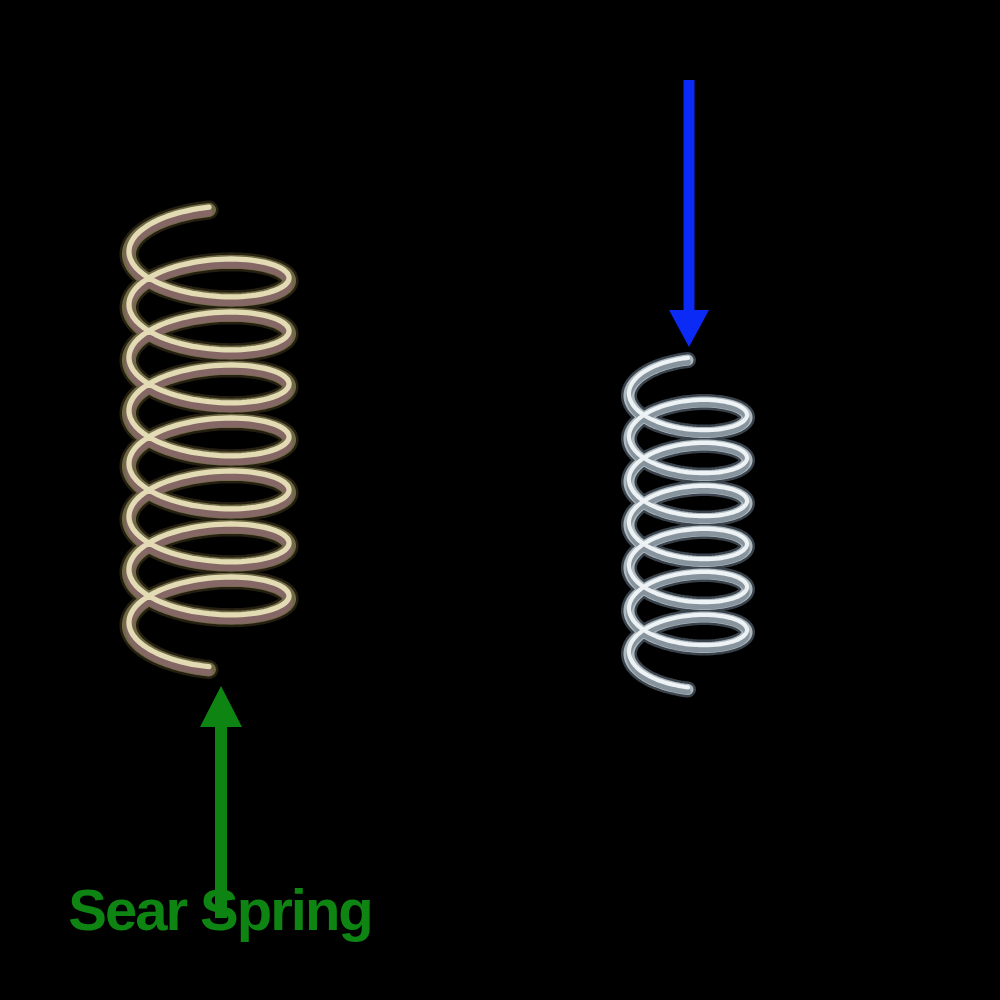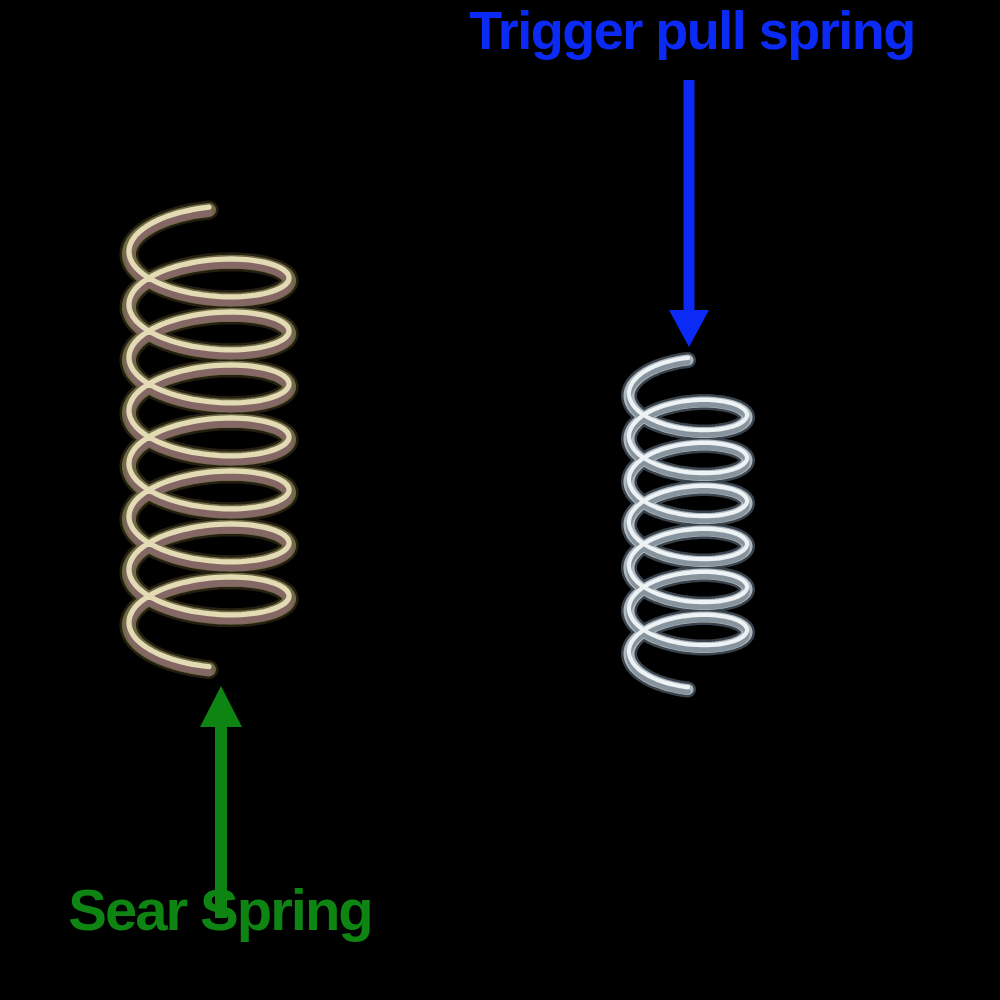--- a/index.html
+++ b/index.html
@@ -18,21 +18,20 @@
   .label.sear{
     top:878px;left:20px;width:400px;text-align:center;
     font-size:58px;letter-spacing:-2px;
   }
 </style>
 </head>
 <body>
 
 <div class="canvas" style="background: rgb(0, 0, 0);">
 
-  <div class="label trigger" style="color: rgb(11, 42, 246);">Trigger pull spring</div>
 
   <svg id="scene" class="scene-svg" width="1000" height="1000" viewBox="0 0 1000 1000">
     <g id="g-sear-spring">
         <path d="M209.0 210.0L203.4 210.7L197.9 211.5L192.4 212.4L186.9 213.6L181.6 214.8L176.5 216.2L171.4 217.8L166.6 219.4L162.0 221.2L157.6 223.1L153.4 225.2L149.5 227.3L146.0 229.6L142.7 231.9L139.7 234.3L137.1 236.8L134.8 239.4L132.9 242.0L131.4 244.7L130.2 247.4L129.4 250.1L129.0 252.9L129.0 255.6L129.4 258.4L130.2 261.1L131.4 263.8L132.9 266.5L134.8 269.1L137.1 271.7L139.7 274.2L142.7 276.6L146.0 278.9L149.5 281.2L153.4 283.3L157.6 285.4L162.0 287.3L166.6 289.1L171.4 290.7L176.5 292.3L181.6 293.7L186.9 294.9L192.4 296.1L197.9 297.0L203.4 297.8L209.0 298.5L214.6 299.0L220.1 299.4L225.6 299.6L231.1 299.7L236.4 299.6L241.5 299.4L246.6 299.0L251.4 298.5L256.0 297.9L260.4 297.1L264.6 296.3L268.5 295.3L272.0 294.2L275.3 293.1L278.3 291.8L280.9 290.5L283.2 289.1L285.1 287.7L286.6 286.2L287.8 284.7L288.6 283.1L289.0 281.5L289.0 280.0L288.6 278.4L287.8 276.8L286.6 275.3L285.1 273.8L283.2 272.4L280.9 271.0L278.3 269.7L275.3 268.4L272.0 267.3L268.5 266.2L264.6 265.2L260.4 264.4L256.0 263.6L251.4 263.0L246.6 262.5L241.5 262.1L236.4 261.9L231.1 261.8L225.6 261.9L220.1 262.1L214.6 262.5L209.0 263.0L203.4 263.7L197.9 264.5L192.4 265.4L186.9 266.6L181.6 267.8L176.5 269.2L171.4 270.8L166.6 272.4L162.0 274.2L157.6 276.1L153.4 278.2L149.5 280.3L146.0 282.6L142.7 284.9L139.7 287.3L137.1 289.8L134.8 292.4L132.9 295.0L131.4 297.7L130.2 300.4L129.4 303.1L129.0 305.9L129.0 308.6L129.4 311.4L130.2 314.1L131.4 316.8L132.9 319.5L134.8 322.1L137.1 324.7L139.7 327.2L142.7 329.6L146.0 331.9L149.5 334.2L153.4 336.3L157.6 338.4L162.0 340.3L166.6 342.1L171.4 343.7L176.5 345.3L181.6 346.7L186.9 347.9L192.4 349.1L197.9 350.0L203.4 350.8L209.0 351.5L214.6 352.0L220.1 352.4L225.6 352.6L231.1 352.7L236.4 352.6L241.5 352.4L246.6 352.0L251.4 351.5L256.0 350.9L260.4 350.1L264.6 349.3L268.5 348.3L272.0 347.2L275.3 346.1L278.3 344.8L280.9 343.5L283.2 342.1L285.1 340.7L286.6 339.2L287.8 337.7L288.6 336.1L289.0 334.5L289.0 333.0L288.6 331.4L287.8 329.8L286.6 328.3L285.1 326.8L283.2 325.4L280.9 324.0L278.3 322.7L275.3 321.4L272.0 320.3L268.5 319.2L264.6 318.2L260.4 317.4L256.0 316.6L251.4 316.0L246.6 315.5L241.5 315.1L236.4 314.9L231.1 314.8L225.6 314.9L220.1 315.1L214.6 315.5L209.0 316.0L203.4 316.7L197.9 317.5L192.4 318.4L186.9 319.6L181.6 320.8L176.5 322.2L171.4 323.8L166.6 325.4L162.0 327.2L157.6 329.1L153.4 331.2L149.5 333.3L146.0 335.6L142.7 337.9L139.7 340.3L137.1 342.8L134.8 345.4L132.9 348.0L131.4 350.7L130.2 353.4L129.4 356.1L129.0 358.9L129.0 361.6L129.4 364.4L130.2 367.1L131.4 369.8L132.9 372.5L134.8 375.1L137.1 377.7L139.7 380.2L142.7 382.6L146.0 384.9L149.5 387.2L153.4 389.3L157.6 391.4L162.0 393.3L166.6 395.1L171.4 396.7L176.5 398.3L181.6 399.7L186.9 400.9L192.4 402.1L197.9 403.0L203.4 403.8L209.0 404.5L214.6 405.0L220.1 405.4L225.6 405.6L231.1 405.7L236.4 405.6L241.5 405.4L246.6 405.0L251.4 404.5L256.0 403.9L260.4 403.1L264.6 402.3L268.5 401.3L272.0 400.2L275.3 399.1L278.3 397.8L280.9 396.5L283.2 395.1L285.1 393.7L286.6 392.2L287.8 390.7L288.6 389.1L289.0 387.5L289.0 386.0L288.6 384.4L287.8 382.8L286.6 381.3L285.1 379.8L283.2 378.4L280.9 377.0L278.3 375.7L275.3 374.4L272.0 373.3L268.5 372.2L264.6 371.2L260.4 370.4L256.0 369.6L251.4 369.0L246.6 368.5L241.5 368.1L236.4 367.9L231.1 367.8L225.6 367.9L220.1 368.1L214.6 368.5L209.0 369.0L203.4 369.7L197.9 370.5L192.4 371.4L186.9 372.6L181.6 373.8L176.5 375.2L171.4 376.8L166.6 378.4L162.0 380.2L157.6 382.1L153.4 384.2L149.5 386.3L146.0 388.6L142.7 390.9L139.7 393.3L137.1 395.8L134.8 398.4L132.9 401.0L131.4 403.7L130.2 406.4L129.4 409.1L129.0 411.9L129.0 414.6L129.4 417.4L130.2 420.1L131.4 422.8L132.9 425.5L134.8 428.1L137.1 430.7L139.7 433.2L142.7 435.6L146.0 437.9L149.5 440.2L153.4 442.3L157.6 444.4L162.0 446.3L166.6 448.1L171.4 449.7L176.5 451.3L181.6 452.7L186.9 453.9L192.4 455.1L197.9 456.0L203.4 456.8L209.0 457.5L214.6 458.0L220.1 458.4L225.6 458.6L231.1 458.7L236.4 458.6L241.5 458.4L246.6 458.0L251.4 457.5L256.0 456.9L260.4 456.1L264.6 455.3L268.5 454.3L272.0 453.2L275.3 452.1L278.3 450.8L280.9 449.5L283.2 448.1L285.1 446.7L286.6 445.2L287.8 443.7L288.6 442.1L289.0 440.5L289.0 439.0L288.6 437.4L287.8 435.8L286.6 434.3L285.1 432.8L283.2 431.4L280.9 430.0L278.3 428.7L275.3 427.4L272.0 426.3L268.5 425.2L264.6 424.2L260.4 423.4L256.0 422.6L251.4 422.0L246.6 421.5L241.5 421.1L236.4 420.9L231.1 420.8L225.6 420.9L220.1 421.1L214.6 421.5L209.0 422.0L203.4 422.7L197.9 423.5L192.4 424.4L186.9 425.6L181.6 426.8L176.5 428.2L171.4 429.8L166.6 431.4L162.0 433.2L157.6 435.1L153.4 437.2L149.5 439.3L146.0 441.6L142.7 443.9L139.7 446.3L137.1 448.8L134.8 451.4L132.9 454.0L131.4 456.7L130.2 459.4L129.4 462.1L129.0 464.9L129.0 467.6L129.4 470.4L130.2 473.1L131.4 475.8L132.9 478.5L134.8 481.1L137.1 483.7L139.7 486.2L142.7 488.6L146.0 490.9L149.5 493.2L153.4 495.3L157.6 497.4L162.0 499.3L166.6 501.1L171.4 502.7L176.5 504.3L181.6 505.7L186.9 506.9L192.4 508.1L197.9 509.0L203.4 509.8L209.0 510.5L214.6 511.0L220.1 511.4L225.6 511.6L231.1 511.7L236.4 511.6L241.5 511.4L246.6 511.0L251.4 510.5L256.0 509.9L260.4 509.1L264.6 508.3L268.5 507.3L272.0 506.2L275.3 505.1L278.3 503.8L280.9 502.5L283.2 501.1L285.1 499.7L286.6 498.2L287.8 496.7L288.6 495.1L289.0 493.5L289.0 492.0L288.6 490.4L287.8 488.8L286.6 487.3L285.1 485.8L283.2 484.4L280.9 483.0L278.3 481.7L275.3 480.4L272.0 479.3L268.5 478.2L264.6 477.2L260.4 476.4L256.0 475.6L251.4 475.0L246.6 474.5L241.5 474.1L236.4 473.9L231.1 473.8L225.6 473.9L220.1 474.1L214.6 474.5L209.0 475.0L203.4 475.7L197.9 476.5L192.4 477.4L186.9 478.6L181.6 479.8L176.5 481.2L171.4 482.8L166.6 484.4L162.0 486.2L157.6 488.1L153.4 490.2L149.5 492.3L146.0 494.6L142.7 496.9L139.7 499.3L137.1 501.8L134.8 504.4L132.9 507.0L131.4 509.7L130.2 512.4L129.4 515.1L129.0 517.9L129.0 520.6L129.4 523.4L130.2 526.1L131.4 528.8L132.9 531.5L134.8 534.1L137.1 536.7L139.7 539.2L142.7 541.6L146.0 543.9L149.5 546.2L153.4 548.3L157.6 550.4L162.0 552.3L166.6 554.1L171.4 555.7L176.5 557.3L181.6 558.7L186.9 559.9L192.4 561.1L197.9 562.0L203.4 562.8L209.0 563.5L214.6 564.0L220.1 564.4L225.6 564.6L231.1 564.7L236.4 564.6L241.5 564.4L246.6 564.0L251.4 563.5L256.0 562.9L260.4 562.1L264.6 561.3L268.5 560.3L272.0 559.2L275.3 558.1L278.3 556.8L280.9 555.5L283.2 554.1L285.1 552.7L286.6 551.2L287.8 549.7L288.6 548.1L289.0 546.5L289.0 545.0L288.6 543.4L287.8 541.8L286.6 540.3L285.1 538.8L283.2 537.4L280.9 536.0L278.3 534.7L275.3 533.4L272.0 532.3L268.5 531.2L264.6 530.2L260.4 529.4L256.0 528.6L251.4 528.0L246.6 527.5L241.5 527.1L236.4 526.9L231.1 526.8L225.6 526.9L220.1 527.1L214.6 527.5L209.0 528.0L203.4 528.7L197.9 529.5L192.4 530.4L186.9 531.6L181.6 532.8L176.5 534.2L171.4 535.8L166.6 537.4L162.0 539.2L157.6 541.1L153.4 543.2L149.5 545.3L146.0 547.6L142.7 549.9L139.7 552.3L137.1 554.8L134.8 557.4L132.9 560.0L131.4 562.7L130.2 565.4L129.4 568.1L129.0 570.9L129.0 573.6L129.4 576.4L130.2 579.1L131.4 581.8L132.9 584.5L134.8 587.1L137.1 589.7L139.7 592.2L142.7 594.6L146.0 596.9L149.5 599.2L153.4 601.3L157.6 603.4L162.0 605.3L166.6 607.1L171.4 608.7L176.5 610.3L181.6 611.7L186.9 612.9L192.4 614.1L197.9 615.0L203.4 615.8L209.0 616.5L214.6 617.0L220.1 617.4L225.6 617.6L231.1 617.7L236.4 617.6L241.5 617.4L246.6 617.0L251.4 616.5L256.0 615.9L260.4 615.1L264.6 614.3L268.5 613.3L272.0 612.2L275.3 611.1L278.3 609.8L280.9 608.5L283.2 607.1L285.1 605.7L286.6 604.2L287.8 602.7L288.6 601.1L289.0 599.5L289.0 598.0L288.6 596.4L287.8 594.8L286.6 593.3L285.1 591.8L283.2 590.4L280.9 589.0L278.3 587.7L275.3 586.4L272.0 585.3L268.5 584.2L264.6 583.2L260.4 582.4L256.0 581.6L251.4 581.0L246.6 580.5L241.5 580.1L236.4 579.9L231.1 579.8L225.6 579.9L220.1 580.1L214.6 580.5L209.0 581.0L203.4 581.7L197.9 582.5L192.4 583.4L186.9 584.6L181.6 585.8L176.5 587.2L171.4 588.8L166.6 590.4L162.0 592.2L157.6 594.1L153.4 596.2L149.5 598.3L146.0 600.6L142.7 602.9L139.7 605.3L137.1 607.8L134.8 610.4L132.9 613.0L131.4 615.7L130.2 618.4L129.4 621.1L129.0 623.9L129.0 626.6L129.4 629.4L130.2 632.1L131.4 634.8L132.9 637.5L134.8 640.1L137.1 642.7L139.7 645.2L142.7 647.6L146.0 649.9L149.5 652.2L153.4 654.3L157.6 656.4L162.0 658.3L166.6 660.1L171.4 661.7L176.5 663.3L181.6 664.7L186.9 665.9L192.4 667.1L197.9 668.0L203.4 668.8L209.0 669.5" fill="none" stroke="#241f10" stroke-width="19.0" stroke-opacity="1" stroke-linecap="round" stroke-linejoin="round"></path>
         <path d="M209.0 210.0L203.4 210.7L197.9 211.5L192.4 212.4L186.9 213.6L181.6 214.8L176.5 216.2L171.4 217.8L166.6 219.4L162.0 221.2L157.6 223.1L153.4 225.2L149.5 227.3L146.0 229.6L142.7 231.9L139.7 234.3L137.1 236.8L134.8 239.4L132.9 242.0L131.4 244.7L130.2 247.4L129.4 250.1L129.0 252.9L129.0 255.6L129.4 258.4L130.2 261.1L131.4 263.8L132.9 266.5L134.8 269.1L137.1 271.7L139.7 274.2L142.7 276.6L146.0 278.9L149.5 281.2L153.4 283.3L157.6 285.4L162.0 287.3L166.6 289.1L171.4 290.7L176.5 292.3L181.6 293.7L186.9 294.9L192.4 296.1L197.9 297.0L203.4 297.8L209.0 298.5L214.6 299.0L220.1 299.4L225.6 299.6L231.1 299.7L236.4 299.6L241.5 299.4L246.6 299.0L251.4 298.5L256.0 297.9L260.4 297.1L264.6 296.3L268.5 295.3L272.0 294.2L275.3 293.1L278.3 291.8L280.9 290.5L283.2 289.1L285.1 287.7L286.6 286.2L287.8 284.7L288.6 283.1L289.0 281.5L289.0 280.0L288.6 278.4L287.8 276.8L286.6 275.3L285.1 273.8L283.2 272.4L280.9 271.0L278.3 269.7L275.3 268.4L272.0 267.3L268.5 266.2L264.6 265.2L260.4 264.4L256.0 263.6L251.4 263.0L246.6 262.5L241.5 262.1L236.4 261.9L231.1 261.8L225.6 261.9L220.1 262.1L214.6 262.5L209.0 263.0L203.4 263.7L197.9 264.5L192.4 265.4L186.9 266.6L181.6 267.8L176.5 269.2L171.4 270.8L166.6 272.4L162.0 274.2L157.6 276.1L153.4 278.2L149.5 280.3L146.0 282.6L142.7 284.9L139.7 287.3L137.1 289.8L134.8 292.4L132.9 295.0L131.4 297.7L130.2 300.4L129.4 303.1L129.0 305.9L129.0 308.6L129.4 311.4L130.2 314.1L131.4 316.8L132.9 319.5L134.8 322.1L137.1 324.7L139.7 327.2L142.7 329.6L146.0 331.9L149.5 334.2L153.4 336.3L157.6 338.4L162.0 340.3L166.6 342.1L171.4 343.7L176.5 345.3L181.6 346.7L186.9 347.9L192.4 349.1L197.9 350.0L203.4 350.8L209.0 351.5L214.6 352.0L220.1 352.4L225.6 352.6L231.1 352.7L236.4 352.6L241.5 352.4L246.6 352.0L251.4 351.5L256.0 350.9L260.4 350.1L264.6 349.3L268.5 348.3L272.0 347.2L275.3 346.1L278.3 344.8L280.9 343.5L283.2 342.1L285.1 340.7L286.6 339.2L287.8 337.7L288.6 336.1L289.0 334.5L289.0 333.0L288.6 331.4L287.8 329.8L286.6 328.3L285.1 326.8L283.2 325.4L280.9 324.0L278.3 322.7L275.3 321.4L272.0 320.3L268.5 319.2L264.6 318.2L260.4 317.4L256.0 316.6L251.4 316.0L246.6 315.5L241.5 315.1L236.4 314.9L231.1 314.8L225.6 314.9L220.1 315.1L214.6 315.5L209.0 316.0L203.4 316.7L197.9 317.5L192.4 318.4L186.9 319.6L181.6 320.8L176.5 322.2L171.4 323.8L166.6 325.4L162.0 327.2L157.6 329.1L153.4 331.2L149.5 333.3L146.0 335.6L142.7 337.9L139.7 340.3L137.1 342.8L134.8 345.4L132.9 348.0L131.4 350.7L130.2 353.4L129.4 356.1L129.0 358.9L129.0 361.6L129.4 364.4L130.2 367.1L131.4 369.8L132.9 372.5L134.8 375.1L137.1 377.7L139.7 380.2L142.7 382.6L146.0 384.9L149.5 387.2L153.4 389.3L157.6 391.4L162.0 393.3L166.6 395.1L171.4 396.7L176.5 398.3L181.6 399.7L186.9 400.9L192.4 402.1L197.9 403.0L203.4 403.8L209.0 404.5L214.6 405.0L220.1 405.4L225.6 405.6L231.1 405.7L236.4 405.6L241.5 405.4L246.6 405.0L251.4 404.5L256.0 403.9L260.4 403.1L264.6 402.3L268.5 401.3L272.0 400.2L275.3 399.1L278.3 397.8L280.9 396.5L283.2 395.1L285.1 393.7L286.6 392.2L287.8 390.7L288.6 389.1L289.0 387.5L289.0 386.0L288.6 384.4L287.8 382.8L286.6 381.3L285.1 379.8L283.2 378.4L280.9 377.0L278.3 375.7L275.3 374.4L272.0 373.3L268.5 372.2L264.6 371.2L260.4 370.4L256.0 369.6L251.4 369.0L246.6 368.5L241.5 368.1L236.4 367.9L231.1 367.8L225.6 367.9L220.1 368.1L214.6 368.5L209.0 369.0L203.4 369.7L197.9 370.5L192.4 371.4L186.9 372.6L181.6 373.8L176.5 375.2L171.4 376.8L166.6 378.4L162.0 380.2L157.6 382.1L153.4 384.2L149.5 386.3L146.0 388.6L142.7 390.9L139.7 393.3L137.1 395.8L134.8 398.4L132.9 401.0L131.4 403.7L130.2 406.4L129.4 409.1L129.0 411.9L129.0 414.6L129.4 417.4L130.2 420.1L131.4 422.8L132.9 425.5L134.8 428.1L137.1 430.7L139.7 433.2L142.7 435.6L146.0 437.9L149.5 440.2L153.4 442.3L157.6 444.4L162.0 446.3L166.6 448.1L171.4 449.7L176.5 451.3L181.6 452.7L186.9 453.9L192.4 455.1L197.9 456.0L203.4 456.8L209.0 457.5L214.6 458.0L220.1 458.4L225.6 458.6L231.1 458.7L236.4 458.6L241.5 458.4L246.6 458.0L251.4 457.5L256.0 456.9L260.4 456.1L264.6 455.3L268.5 454.3L272.0 453.2L275.3 452.1L278.3 450.8L280.9 449.5L283.2 448.1L285.1 446.7L286.6 445.2L287.8 443.7L288.6 442.1L289.0 440.5L289.0 439.0L288.6 437.4L287.8 435.8L286.6 434.3L285.1 432.8L283.2 431.4L280.9 430.0L278.3 428.7L275.3 427.4L272.0 426.3L268.5 425.2L264.6 424.2L260.4 423.4L256.0 422.6L251.4 422.0L246.6 421.5L241.5 421.1L236.4 420.9L231.1 420.8L225.6 420.9L220.1 421.1L214.6 421.5L209.0 422.0L203.4 422.7L197.9 423.5L192.4 424.4L186.9 425.6L181.6 426.8L176.5 428.2L171.4 429.8L166.6 431.4L162.0 433.2L157.6 435.1L153.4 437.2L149.5 439.3L146.0 441.6L142.7 443.9L139.7 446.3L137.1 448.8L134.8 451.4L132.9 454.0L131.4 456.7L130.2 459.4L129.4 462.1L129.0 464.9L129.0 467.6L129.4 470.4L130.2 473.1L131.4 475.8L132.9 478.5L134.8 481.1L137.1 483.7L139.7 486.2L142.7 488.6L146.0 490.9L149.5 493.2L153.4 495.3L157.6 497.4L162.0 499.3L166.6 501.1L171.4 502.7L176.5 504.3L181.6 505.7L186.9 506.9L192.4 508.1L197.9 509.0L203.4 509.8L209.0 510.5L214.6 511.0L220.1 511.4L225.6 511.6L231.1 511.7L236.4 511.6L241.5 511.4L246.6 511.0L251.4 510.5L256.0 509.9L260.4 509.1L264.6 508.3L268.5 507.3L272.0 506.2L275.3 505.1L278.3 503.8L280.9 502.5L283.2 501.1L285.1 499.7L286.6 498.2L287.8 496.7L288.6 495.1L289.0 493.5L289.0 492.0L288.6 490.4L287.8 488.8L286.6 487.3L285.1 485.8L283.2 484.4L280.9 483.0L278.3 481.7L275.3 480.4L272.0 479.3L268.5 478.2L264.6 477.2L260.4 476.4L256.0 475.6L251.4 475.0L246.6 474.5L241.5 474.1L236.4 473.9L231.1 473.8L225.6 473.9L220.1 474.1L214.6 474.5L209.0 475.0L203.4 475.7L197.9 476.5L192.4 477.4L186.9 478.6L181.6 479.8L176.5 481.2L171.4 482.8L166.6 484.4L162.0 486.2L157.6 488.1L153.4 490.2L149.5 492.3L146.0 494.6L142.7 496.9L139.7 499.3L137.1 501.8L134.8 504.4L132.9 507.0L131.4 509.7L130.2 512.4L129.4 515.1L129.0 517.9L129.0 520.6L129.4 523.4L130.2 526.1L131.4 528.8L132.9 531.5L134.8 534.1L137.1 536.7L139.7 539.2L142.7 541.6L146.0 543.9L149.5 546.2L153.4 548.3L157.6 550.4L162.0 552.3L166.6 554.1L171.4 555.7L176.5 557.3L181.6 558.7L186.9 559.9L192.4 561.1L197.9 562.0L203.4 562.8L209.0 563.5L214.6 564.0L220.1 564.4L225.6 564.6L231.1 564.7L236.4 564.6L241.5 564.4L246.6 564.0L251.4 563.5L256.0 562.9L260.4 562.1L264.6 561.3L268.5 560.3L272.0 559.2L275.3 558.1L278.3 556.8L280.9 555.5L283.2 554.1L285.1 552.7L286.6 551.2L287.8 549.7L288.6 548.1L289.0 546.5L289.0 545.0L288.6 543.4L287.8 541.8L286.6 540.3L285.1 538.8L283.2 537.4L280.9 536.0L278.3 534.7L275.3 533.4L272.0 532.3L268.5 531.2L264.6 530.2L260.4 529.4L256.0 528.6L251.4 528.0L246.6 527.5L241.5 527.1L236.4 526.9L231.1 526.8L225.6 526.9L220.1 527.1L214.6 527.5L209.0 528.0L203.4 528.7L197.9 529.5L192.4 530.4L186.9 531.6L181.6 532.8L176.5 534.2L171.4 535.8L166.6 537.4L162.0 539.2L157.6 541.1L153.4 543.2L149.5 545.3L146.0 547.6L142.7 549.9L139.7 552.3L137.1 554.8L134.8 557.4L132.9 560.0L131.4 562.7L130.2 565.4L129.4 568.1L129.0 570.9L129.0 573.6L129.4 576.4L130.2 579.1L131.4 581.8L132.9 584.5L134.8 587.1L137.1 589.7L139.7 592.2L142.7 594.6L146.0 596.9L149.5 599.2L153.4 601.3L157.6 603.4L162.0 605.3L166.6 607.1L171.4 608.7L176.5 610.3L181.6 611.7L186.9 612.9L192.4 614.1L197.9 615.0L203.4 615.8L209.0 616.5L214.6 617.0L220.1 617.4L225.6 617.6L231.1 617.7L236.4 617.6L241.5 617.4L246.6 617.0L251.4 616.5L256.0 615.9L260.4 615.1L264.6 614.3L268.5 613.3L272.0 612.2L275.3 611.1L278.3 609.8L280.9 608.5L283.2 607.1L285.1 605.7L286.6 604.2L287.8 602.7L288.6 601.1L289.0 599.5L289.0 598.0L288.6 596.4L287.8 594.8L286.6 593.3L285.1 591.8L283.2 590.4L280.9 589.0L278.3 587.7L275.3 586.4L272.0 585.3L268.5 584.2L264.6 583.2L260.4 582.4L256.0 581.6L251.4 581.0L246.6 580.5L241.5 580.1L236.4 579.9L231.1 579.8L225.6 579.9L220.1 580.1L214.6 580.5L209.0 581.0L203.4 581.7L197.9 582.5L192.4 583.4L186.9 584.6L181.6 585.8L176.5 587.2L171.4 588.8L166.6 590.4L162.0 592.2L157.6 594.1L153.4 596.2L149.5 598.3L146.0 600.6L142.7 602.9L139.7 605.3L137.1 607.8L134.8 610.4L132.9 613.0L131.4 615.7L130.2 618.4L129.4 621.1L129.0 623.9L129.0 626.6L129.4 629.4L130.2 632.1L131.4 634.8L132.9 637.5L134.8 640.1L137.1 642.7L139.7 645.2L142.7 647.6L146.0 649.9L149.5 652.2L153.4 654.3L157.6 656.4L162.0 658.3L166.6 660.1L171.4 661.7L176.5 663.3L181.6 664.7L186.9 665.9L192.4 667.1L197.9 668.0L203.4 668.8L209.0 669.5" fill="none" stroke="#6f6a45" stroke-width="14.0" stroke-opacity="1" stroke-linecap="round" stroke-linejoin="round"></path>
         <path d="M209.0 210.0L203.4 210.7L197.9 211.5L192.4 212.4L186.9 213.6L181.6 214.8L176.5 216.2L171.4 217.8L166.6 219.4L162.0 221.2L157.6 223.1L153.4 225.2L149.5 227.3L146.0 229.6L142.7 231.9L139.7 234.3L137.1 236.8L134.8 239.4L132.9 242.0L131.4 244.7L130.2 247.4L129.4 250.1L129.0 252.9L129.0 255.6L129.4 258.4L130.2 261.1L131.4 263.8L132.9 266.5L134.8 269.1L137.1 271.7L139.7 274.2L142.7 276.6L146.0 278.9L149.5 281.2L153.4 283.3L157.6 285.4L162.0 287.3L166.6 289.1L171.4 290.7L176.5 292.3L181.6 293.7L186.9 294.9L192.4 296.1L197.9 297.0L203.4 297.8L209.0 298.5L214.6 299.0L220.1 299.4L225.6 299.6L231.1 299.7L236.4 299.6L241.5 299.4L246.6 299.0L251.4 298.5L256.0 297.9L260.4 297.1L264.6 296.3L268.5 295.3L272.0 294.2L275.3 293.1L278.3 291.8L280.9 290.5L283.2 289.1L285.1 287.7L286.6 286.2L287.8 284.7L288.6 283.1L289.0 281.5L289.0 280.0L288.6 278.4L287.8 276.8L286.6 275.3L285.1 273.8L283.2 272.4L280.9 271.0L278.3 269.7L275.3 268.4L272.0 267.3L268.5 266.2L264.6 265.2L260.4 264.4L256.0 263.6L251.4 263.0L246.6 262.5L241.5 262.1L236.4 261.9L231.1 261.8L225.6 261.9L220.1 262.1L214.6 262.5L209.0 263.0L203.4 263.7L197.9 264.5L192.4 265.4L186.9 266.6L181.6 267.8L176.5 269.2L171.4 270.8L166.6 272.4L162.0 274.2L157.6 276.1L153.4 278.2L149.5 280.3L146.0 282.6L142.7 284.9L139.7 287.3L137.1 289.8L134.8 292.4L132.9 295.0L131.4 297.7L130.2 300.4L129.4 303.1L129.0 305.9L129.0 308.6L129.4 311.4L130.2 314.1L131.4 316.8L132.9 319.5L134.8 322.1L137.1 324.7L139.7 327.2L142.7 329.6L146.0 331.9L149.5 334.2L153.4 336.3L157.6 338.4L162.0 340.3L166.6 342.1L171.4 343.7L176.5 345.3L181.6 346.7L186.9 347.9L192.4 349.1L197.9 350.0L203.4 350.8L209.0 351.5L214.6 352.0L220.1 352.4L225.6 352.6L231.1 352.7L236.4 352.6L241.5 352.4L246.6 352.0L251.4 351.5L256.0 350.9L260.4 350.1L264.6 349.3L268.5 348.3L272.0 347.2L275.3 346.1L278.3 344.8L280.9 343.5L283.2 342.1L285.1 340.7L286.6 339.2L287.8 337.7L288.6 336.1L289.0 334.5L289.0 333.0L288.6 331.4L287.8 329.8L286.6 328.3L285.1 326.8L283.2 325.4L280.9 324.0L278.3 322.7L275.3 321.4L272.0 320.3L268.5 319.2L264.6 318.2L260.4 317.4L256.0 316.6L251.4 316.0L246.6 315.5L241.5 315.1L236.4 314.9L231.1 314.8L225.6 314.9L220.1 315.1L214.6 315.5L209.0 316.0L203.4 316.7L197.9 317.5L192.4 318.4L186.9 319.6L181.6 320.8L176.5 322.2L171.4 323.8L166.6 325.4L162.0 327.2L157.6 329.1L153.4 331.2L149.5 333.3L146.0 335.6L142.7 337.9L139.7 340.3L137.1 342.8L134.8 345.4L132.9 348.0L131.4 350.7L130.2 353.4L129.4 356.1L129.0 358.9L129.0 361.6L129.4 364.4L130.2 367.1L131.4 369.8L132.9 372.5L134.8 375.1L137.1 377.7L139.7 380.2L142.7 382.6L146.0 384.9L149.5 387.2L153.4 389.3L157.6 391.4L162.0 393.3L166.6 395.1L171.4 396.7L176.5 398.3L181.6 399.7L186.9 400.9L192.4 402.1L197.9 403.0L203.4 403.8L209.0 404.5L214.6 405.0L220.1 405.4L225.6 405.6L231.1 405.7L236.4 405.6L241.5 405.4L246.6 405.0L251.4 404.5L256.0 403.9L260.4 403.1L264.6 402.3L268.5 401.3L272.0 400.2L275.3 399.1L278.3 397.8L280.9 396.5L283.2 395.1L285.1 393.7L286.6 392.2L287.8 390.7L288.6 389.1L289.0 387.5L289.0 386.0L288.6 384.4L287.8 382.8L286.6 381.3L285.1 379.8L283.2 378.4L280.9 377.0L278.3 375.7L275.3 374.4L272.0 373.3L268.5 372.2L264.6 371.2L260.4 370.4L256.0 369.6L251.4 369.0L246.6 368.5L241.5 368.1L236.4 367.9L231.1 367.8L225.6 367.9L220.1 368.1L214.6 368.5L209.0 369.0L203.4 369.7L197.9 370.5L192.4 371.4L186.9 372.6L181.6 373.8L176.5 375.2L171.4 376.8L166.6 378.4L162.0 380.2L157.6 382.1L153.4 384.2L149.5 386.3L146.0 388.6L142.7 390.9L139.7 393.3L137.1 395.8L134.8 398.4L132.9 401.0L131.4 403.7L130.2 406.4L129.4 409.1L129.0 411.9L129.0 414.6L129.4 417.4L130.2 420.1L131.4 422.8L132.9 425.5L134.8 428.1L137.1 430.7L139.7 433.2L142.7 435.6L146.0 437.9L149.5 440.2L153.4 442.3L157.6 444.4L162.0 446.3L166.6 448.1L171.4 449.7L176.5 451.3L181.6 452.7L186.9 453.9L192.4 455.1L197.9 456.0L203.4 456.8L209.0 457.5L214.6 458.0L220.1 458.4L225.6 458.6L231.1 458.7L236.4 458.6L241.5 458.4L246.6 458.0L251.4 457.5L256.0 456.9L260.4 456.1L264.6 455.3L268.5 454.3L272.0 453.2L275.3 452.1L278.3 450.8L280.9 449.5L283.2 448.1L285.1 446.7L286.6 445.2L287.8 443.7L288.6 442.1L289.0 440.5L289.0 439.0L288.6 437.4L287.8 435.8L286.6 434.3L285.1 432.8L283.2 431.4L280.9 430.0L278.3 428.7L275.3 427.4L272.0 426.3L268.5 425.2L264.6 424.2L260.4 423.4L256.0 422.6L251.4 422.0L246.6 421.5L241.5 421.1L236.4 420.9L231.1 420.8L225.6 420.9L220.1 421.1L214.6 421.5L209.0 422.0L203.4 422.7L197.9 423.5L192.4 424.4L186.9 425.6L181.6 426.8L176.5 428.2L171.4 429.8L166.6 431.4L162.0 433.2L157.6 435.1L153.4 437.2L149.5 439.3L146.0 441.6L142.7 443.9L139.7 446.3L137.1 448.8L134.8 451.4L132.9 454.0L131.4 456.7L130.2 459.4L129.4 462.1L129.0 464.9L129.0 467.6L129.4 470.4L130.2 473.1L131.4 475.8L132.9 478.5L134.8 481.1L137.1 483.7L139.7 486.2L142.7 488.6L146.0 490.9L149.5 493.2L153.4 495.3L157.6 497.4L162.0 499.3L166.6 501.1L171.4 502.7L176.5 504.3L181.6 505.7L186.9 506.9L192.4 508.1L197.9 509.0L203.4 509.8L209.0 510.5L214.6 511.0L220.1 511.4L225.6 511.6L231.1 511.7L236.4 511.6L241.5 511.4L246.6 511.0L251.4 510.5L256.0 509.9L260.4 509.1L264.6 508.3L268.5 507.3L272.0 506.2L275.3 505.1L278.3 503.8L280.9 502.5L283.2 501.1L285.1 499.7L286.6 498.2L287.8 496.7L288.6 495.1L289.0 493.5L289.0 492.0L288.6 490.4L287.8 488.8L286.6 487.3L285.1 485.8L283.2 484.4L280.9 483.0L278.3 481.7L275.3 480.4L272.0 479.3L268.5 478.2L264.6 477.2L260.4 476.4L256.0 475.6L251.4 475.0L246.6 474.5L241.5 474.1L236.4 473.9L231.1 473.8L225.6 473.9L220.1 474.1L214.6 474.5L209.0 475.0L203.4 475.7L197.9 476.5L192.4 477.4L186.9 478.6L181.6 479.8L176.5 481.2L171.4 482.8L166.6 484.4L162.0 486.2L157.6 488.1L153.4 490.2L149.5 492.3L146.0 494.6L142.7 496.9L139.7 499.3L137.1 501.8L134.8 504.4L132.9 507.0L131.4 509.7L130.2 512.4L129.4 515.1L129.0 517.9L129.0 520.6L129.4 523.4L130.2 526.1L131.4 528.8L132.9 531.5L134.8 534.1L137.1 536.7L139.7 539.2L142.7 541.6L146.0 543.9L149.5 546.2L153.4 548.3L157.6 550.4L162.0 552.3L166.6 554.1L171.4 555.7L176.5 557.3L181.6 558.7L186.9 559.9L192.4 561.1L197.9 562.0L203.4 562.8L209.0 563.5L214.6 564.0L220.1 564.4L225.6 564.6L231.1 564.7L236.4 564.6L241.5 564.4L246.6 564.0L251.4 563.5L256.0 562.9L260.4 562.1L264.6 561.3L268.5 560.3L272.0 559.2L275.3 558.1L278.3 556.8L280.9 555.5L283.2 554.1L285.1 552.7L286.6 551.2L287.8 549.7L288.6 548.1L289.0 546.5L289.0 545.0L288.6 543.4L287.8 541.8L286.6 540.3L285.1 538.8L283.2 537.4L280.9 536.0L278.3 534.7L275.3 533.4L272.0 532.3L268.5 531.2L264.6 530.2L260.4 529.4L256.0 528.6L251.4 528.0L246.6 527.5L241.5 527.1L236.4 526.9L231.1 526.8L225.6 526.9L220.1 527.1L214.6 527.5L209.0 528.0L203.4 528.7L197.9 529.5L192.4 530.4L186.9 531.6L181.6 532.8L176.5 534.2L171.4 535.8L166.6 537.4L162.0 539.2L157.6 541.1L153.4 543.2L149.5 545.3L146.0 547.6L142.7 549.9L139.7 552.3L137.1 554.8L134.8 557.4L132.9 560.0L131.4 562.7L130.2 565.4L129.4 568.1L129.0 570.9L129.0 573.6L129.4 576.4L130.2 579.1L131.4 581.8L132.9 584.5L134.8 587.1L137.1 589.7L139.7 592.2L142.7 594.6L146.0 596.9L149.5 599.2L153.4 601.3L157.6 603.4L162.0 605.3L166.6 607.1L171.4 608.7L176.5 610.3L181.6 611.7L186.9 612.9L192.4 614.1L197.9 615.0L203.4 615.8L209.0 616.5L214.6 617.0L220.1 617.4L225.6 617.6L231.1 617.7L236.4 617.6L241.5 617.4L246.6 617.0L251.4 616.5L256.0 615.9L260.4 615.1L264.6 614.3L268.5 613.3L272.0 612.2L275.3 611.1L278.3 609.8L280.9 608.5L283.2 607.1L285.1 605.7L286.6 604.2L287.8 602.7L288.6 601.1L289.0 599.5L289.0 598.0L288.6 596.4L287.8 594.8L286.6 593.3L285.1 591.8L283.2 590.4L280.9 589.0L278.3 587.7L275.3 586.4L272.0 585.3L268.5 584.2L264.6 583.2L260.4 582.4L256.0 581.6L251.4 581.0L246.6 580.5L241.5 580.1L236.4 579.9L231.1 579.8L225.6 579.9L220.1 580.1L214.6 580.5L209.0 581.0L203.4 581.7L197.9 582.5L192.4 583.4L186.9 584.6L181.6 585.8L176.5 587.2L171.4 588.8L166.6 590.4L162.0 592.2L157.6 594.1L153.4 596.2L149.5 598.3L146.0 600.6L142.7 602.9L139.7 605.3L137.1 607.8L134.8 610.4L132.9 613.0L131.4 615.7L130.2 618.4L129.4 621.1L129.0 623.9L129.0 626.6L129.4 629.4L130.2 632.1L131.4 634.8L132.9 637.5L134.8 640.1L137.1 642.7L139.7 645.2L142.7 647.6L146.0 649.9L149.5 652.2L153.4 654.3L157.6 656.4L162.0 658.3L166.6 660.1L171.4 661.7L176.5 663.3L181.6 664.7L186.9 665.9L192.4 667.1L197.9 668.0L203.4 668.8L209.0 669.5" fill="none" stroke="#94677d" stroke-width="7.0" stroke-opacity="0.6" stroke-linecap="round" stroke-linejoin="round" transform="translate(0 2.8)"></path>
         <path d="M209.0 210.0L203.4 210.7L197.9 211.5L192.4 212.4L186.9 213.6L181.6 214.8L176.5 216.2L171.4 217.8L166.6 219.4L162.0 221.2L157.6 223.1L153.4 225.2L149.5 227.3L146.0 229.6L142.7 231.9L139.7 234.3L137.1 236.8L134.8 239.4L132.9 242.0L131.4 244.7L130.2 247.4L129.4 250.1L129.0 252.9L129.0 255.6L129.4 258.4L130.2 261.1L131.4 263.8L132.9 266.5L134.8 269.1L137.1 271.7L139.7 274.2L142.7 276.6L146.0 278.9L149.5 281.2L153.4 283.3L157.6 285.4L162.0 287.3L166.6 289.1L171.4 290.7L176.5 292.3L181.6 293.7L186.9 294.9L192.4 296.1L197.9 297.0L203.4 297.8L209.0 298.5L214.6 299.0L220.1 299.4L225.6 299.6L231.1 299.7L236.4 299.6L241.5 299.4L246.6 299.0L251.4 298.5L256.0 297.9L260.4 297.1L264.6 296.3L268.5 295.3L272.0 294.2L275.3 293.1L278.3 291.8L280.9 290.5L283.2 289.1L285.1 287.7L286.6 286.2L287.8 284.7L288.6 283.1L289.0 281.5L289.0 280.0L288.6 278.4L287.8 276.8L286.6 275.3L285.1 273.8L283.2 272.4L280.9 271.0L278.3 269.7L275.3 268.4L272.0 267.3L268.5 266.2L264.6 265.2L260.4 264.4L256.0 263.6L251.4 263.0L246.6 262.5L241.5 262.1L236.4 261.9L231.1 261.8L225.6 261.9L220.1 262.1L214.6 262.5L209.0 263.0L203.4 263.7L197.9 264.5L192.4 265.4L186.9 266.6L181.6 267.8L176.5 269.2L171.4 270.8L166.6 272.4L162.0 274.2L157.6 276.1L153.4 278.2L149.5 280.3L146.0 282.6L142.7 284.9L139.7 287.3L137.1 289.8L134.8 292.4L132.9 295.0L131.4 297.7L130.2 300.4L129.4 303.1L129.0 305.9L129.0 308.6L129.4 311.4L130.2 314.1L131.4 316.8L132.9 319.5L134.8 322.1L137.1 324.7L139.7 327.2L142.7 329.6L146.0 331.9L149.5 334.2L153.4 336.3L157.6 338.4L162.0 340.3L166.6 342.1L171.4 343.7L176.5 345.3L181.6 346.7L186.9 347.9L192.4 349.1L197.9 350.0L203.4 350.8L209.0 351.5L214.6 352.0L220.1 352.4L225.6 352.6L231.1 352.7L236.4 352.6L241.5 352.4L246.6 352.0L251.4 351.5L256.0 350.9L260.4 350.1L264.6 349.3L268.5 348.3L272.0 347.2L275.3 346.1L278.3 344.8L280.9 343.5L283.2 342.1L285.1 340.7L286.6 339.2L287.8 337.7L288.6 336.1L289.0 334.5L289.0 333.0L288.6 331.4L287.8 329.8L286.6 328.3L285.1 326.8L283.2 325.4L280.9 324.0L278.3 322.7L275.3 321.4L272.0 320.3L268.5 319.2L264.6 318.2L260.4 317.4L256.0 316.6L251.4 316.0L246.6 315.5L241.5 315.1L236.4 314.9L231.1 314.8L225.6 314.9L220.1 315.1L214.6 315.5L209.0 316.0L203.4 316.7L197.9 317.5L192.4 318.4L186.9 319.6L181.6 320.8L176.5 322.2L171.4 323.8L166.6 325.4L162.0 327.2L157.6 329.1L153.4 331.2L149.5 333.3L146.0 335.6L142.7 337.9L139.7 340.3L137.1 342.8L134.8 345.4L132.9 348.0L131.4 350.7L130.2 353.4L129.4 356.1L129.0 358.9L129.0 361.6L129.4 364.4L130.2 367.1L131.4 369.8L132.9 372.5L134.8 375.1L137.1 377.7L139.7 380.2L142.7 382.6L146.0 384.9L149.5 387.2L153.4 389.3L157.6 391.4L162.0 393.3L166.6 395.1L171.4 396.7L176.5 398.3L181.6 399.7L186.9 400.9L192.4 402.1L197.9 403.0L203.4 403.8L209.0 404.5L214.6 405.0L220.1 405.4L225.6 405.6L231.1 405.7L236.4 405.6L241.5 405.4L246.6 405.0L251.4 404.5L256.0 403.9L260.4 403.1L264.6 402.3L268.5 401.3L272.0 400.2L275.3 399.1L278.3 397.8L280.9 396.5L283.2 395.1L285.1 393.7L286.6 392.2L287.8 390.7L288.6 389.1L289.0 387.5L289.0 386.0L288.6 384.4L287.8 382.8L286.6 381.3L285.1 379.8L283.2 378.4L280.9 377.0L278.3 375.7L275.3 374.4L272.0 373.3L268.5 372.2L264.6 371.2L260.4 370.4L256.0 369.6L251.4 369.0L246.6 368.5L241.5 368.1L236.4 367.9L231.1 367.8L225.6 367.9L220.1 368.1L214.6 368.5L209.0 369.0L203.4 369.7L197.9 370.5L192.4 371.4L186.9 372.6L181.6 373.8L176.5 375.2L171.4 376.8L166.6 378.4L162.0 380.2L157.6 382.1L153.4 384.2L149.5 386.3L146.0 388.6L142.7 390.9L139.7 393.3L137.1 395.8L134.8 398.4L132.9 401.0L131.4 403.7L130.2 406.4L129.4 409.1L129.0 411.9L129.0 414.6L129.4 417.4L130.2 420.1L131.4 422.8L132.9 425.5L134.8 428.1L137.1 430.7L139.7 433.2L142.7 435.6L146.0 437.9L149.5 440.2L153.4 442.3L157.6 444.4L162.0 446.3L166.6 448.1L171.4 449.7L176.5 451.3L181.6 452.7L186.9 453.9L192.4 455.1L197.9 456.0L203.4 456.8L209.0 457.5L214.6 458.0L220.1 458.4L225.6 458.6L231.1 458.7L236.4 458.6L241.5 458.4L246.6 458.0L251.4 457.5L256.0 456.9L260.4 456.1L264.6 455.3L268.5 454.3L272.0 453.2L275.3 452.1L278.3 450.8L280.9 449.5L283.2 448.1L285.1 446.7L286.6 445.2L287.8 443.7L288.6 442.1L289.0 440.5L289.0 439.0L288.6 437.4L287.8 435.8L286.6 434.3L285.1 432.8L283.2 431.4L280.9 430.0L278.3 428.7L275.3 427.4L272.0 426.3L268.5 425.2L264.6 424.2L260.4 423.4L256.0 422.6L251.4 422.0L246.6 421.5L241.5 421.1L236.4 420.9L231.1 420.8L225.6 420.9L220.1 421.1L214.6 421.5L209.0 422.0L203.4 422.7L197.9 423.5L192.4 424.4L186.9 425.6L181.6 426.8L176.5 428.2L171.4 429.8L166.6 431.4L162.0 433.2L157.6 435.1L153.4 437.2L149.5 439.3L146.0 441.6L142.7 443.9L139.7 446.3L137.1 448.8L134.8 451.4L132.9 454.0L131.4 456.7L130.2 459.4L129.4 462.1L129.0 464.9L129.0 467.6L129.4 470.4L130.2 473.1L131.4 475.8L132.9 478.5L134.8 481.1L137.1 483.7L139.7 486.2L142.7 488.6L146.0 490.9L149.5 493.2L153.4 495.3L157.6 497.4L162.0 499.3L166.6 501.1L171.4 502.7L176.5 504.3L181.6 505.7L186.9 506.9L192.4 508.1L197.9 509.0L203.4 509.8L209.0 510.5L214.6 511.0L220.1 511.4L225.6 511.6L231.1 511.7L236.4 511.6L241.5 511.4L246.6 511.0L251.4 510.5L256.0 509.9L260.4 509.1L264.6 508.3L268.5 507.3L272.0 506.2L275.3 505.1L278.3 503.8L280.9 502.5L283.2 501.1L285.1 499.7L286.6 498.2L287.8 496.7L288.6 495.1L289.0 493.5L289.0 492.0L288.6 490.4L287.8 488.8L286.6 487.3L285.1 485.8L283.2 484.4L280.9 483.0L278.3 481.7L275.3 480.4L272.0 479.3L268.5 478.2L264.6 477.2L260.4 476.4L256.0 475.6L251.4 475.0L246.6 474.5L241.5 474.1L236.4 473.9L231.1 473.8L225.6 473.9L220.1 474.1L214.6 474.5L209.0 475.0L203.4 475.7L197.9 476.5L192.4 477.4L186.9 478.6L181.6 479.8L176.5 481.2L171.4 482.8L166.6 484.4L162.0 486.2L157.6 488.1L153.4 490.2L149.5 492.3L146.0 494.6L142.7 496.9L139.7 499.3L137.1 501.8L134.8 504.4L132.9 507.0L131.4 509.7L130.2 512.4L129.4 515.1L129.0 517.9L129.0 520.6L129.4 523.4L130.2 526.1L131.4 528.8L132.9 531.5L134.8 534.1L137.1 536.7L139.7 539.2L142.7 541.6L146.0 543.9L149.5 546.2L153.4 548.3L157.6 550.4L162.0 552.3L166.6 554.1L171.4 555.7L176.5 557.3L181.6 558.7L186.9 559.9L192.4 561.1L197.9 562.0L203.4 562.8L209.0 563.5L214.6 564.0L220.1 564.4L225.6 564.6L231.1 564.7L236.4 564.6L241.5 564.4L246.6 564.0L251.4 563.5L256.0 562.9L260.4 562.1L264.6 561.3L268.5 560.3L272.0 559.2L275.3 558.1L278.3 556.8L280.9 555.5L283.2 554.1L285.1 552.7L286.6 551.2L287.8 549.7L288.6 548.1L289.0 546.5L289.0 545.0L288.6 543.4L287.8 541.8L286.6 540.3L285.1 538.8L283.2 537.4L280.9 536.0L278.3 534.7L275.3 533.4L272.0 532.3L268.5 531.2L264.6 530.2L260.4 529.4L256.0 528.6L251.4 528.0L246.6 527.5L241.5 527.1L236.4 526.9L231.1 526.8L225.6 526.9L220.1 527.1L214.6 527.5L209.0 528.0L203.4 528.7L197.9 529.5L192.4 530.4L186.9 531.6L181.6 532.8L176.5 534.2L171.4 535.8L166.6 537.4L162.0 539.2L157.6 541.1L153.4 543.2L149.5 545.3L146.0 547.6L142.7 549.9L139.7 552.3L137.1 554.8L134.8 557.4L132.9 560.0L131.4 562.7L130.2 565.4L129.4 568.1L129.0 570.9L129.0 573.6L129.4 576.4L130.2 579.1L131.4 581.8L132.9 584.5L134.8 587.1L137.1 589.7L139.7 592.2L142.7 594.6L146.0 596.9L149.5 599.2L153.4 601.3L157.6 603.4L162.0 605.3L166.6 607.1L171.4 608.7L176.5 610.3L181.6 611.7L186.9 612.9L192.4 614.1L197.9 615.0L203.4 615.8L209.0 616.5L214.6 617.0L220.1 617.4L225.6 617.6L231.1 617.7L236.4 617.6L241.5 617.4L246.6 617.0L251.4 616.5L256.0 615.9L260.4 615.1L264.6 614.3L268.5 613.3L272.0 612.2L275.3 611.1L278.3 609.8L280.9 608.5L283.2 607.1L285.1 605.7L286.6 604.2L287.8 602.7L288.6 601.1L289.0 599.5L289.0 598.0L288.6 596.4L287.8 594.8L286.6 593.3L285.1 591.8L283.2 590.4L280.9 589.0L278.3 587.7L275.3 586.4L272.0 585.3L268.5 584.2L264.6 583.2L260.4 582.4L256.0 581.6L251.4 581.0L246.6 580.5L241.5 580.1L236.4 579.9L231.1 579.8L225.6 579.9L220.1 580.1L214.6 580.5L209.0 581.0L203.4 581.7L197.9 582.5L192.4 583.4L186.9 584.6L181.6 585.8L176.5 587.2L171.4 588.8L166.6 590.4L162.0 592.2L157.6 594.1L153.4 596.2L149.5 598.3L146.0 600.6L142.7 602.9L139.7 605.3L137.1 607.8L134.8 610.4L132.9 613.0L131.4 615.7L130.2 618.4L129.4 621.1L129.0 623.9L129.0 626.6L129.4 629.4L130.2 632.1L131.4 634.8L132.9 637.5L134.8 640.1L137.1 642.7L139.7 645.2L142.7 647.6L146.0 649.9L149.5 652.2L153.4 654.3L157.6 656.4L162.0 658.3L166.6 660.1L171.4 661.7L176.5 663.3L181.6 664.7L186.9 665.9L192.4 667.1L197.9 668.0L203.4 668.8L209.0 669.5" fill="none" stroke="#e9e2ba" stroke-width="5.3" stroke-opacity="0.95" stroke-linecap="round" stroke-linejoin="round" transform="translate(0 -2.8)"></path>
       </g>
     <g id="g-trigger-pull-spring">
         <path d="M688.0 360.0L683.9 360.5L679.8 361.2L675.7 362.0L671.7 362.9L667.8 363.9L664.0 365.0L660.3 366.3L656.7 367.6L653.3 369.1L650.1 370.6L647.0 372.3L644.2 374.0L641.5 375.8L639.1 377.7L636.9 379.7L635.0 381.7L633.3 383.8L631.9 385.9L630.8 388.0L629.9 390.2L629.3 392.4L629.0 394.6L629.0 396.9L629.3 399.1L629.9 401.3L630.8 403.5L631.9 405.6L633.3 407.7L635.0 409.8L636.9 411.8L639.1 413.8L641.5 415.7L644.2 417.5L647.0 419.2L650.1 420.9L653.3 422.4L656.7 423.9L660.3 425.2L664.0 426.5L667.8 427.6L671.7 428.6L675.7 429.5L679.8 430.3L683.9 431.0L688.0 431.5L692.1 431.9L696.2 432.2L700.3 432.4L704.3 432.4L708.2 432.4L712.0 432.2L715.7 431.9L719.3 431.5L722.7 431.0L725.9 430.4L729.0 429.7L731.8 429.0L734.5 428.1L736.9 427.2L739.1 426.2L741.0 425.1L742.7 424.0L744.1 422.8L745.2 421.6L746.1 420.4L746.7 419.1L747.0 417.9L747.0 416.6L746.7 415.4L746.1 414.1L745.2 412.9L744.1 411.7L742.7 410.5L741.0 409.4L739.1 408.3L736.9 407.3L734.5 406.4L731.8 405.5L729.0 404.8L725.9 404.1L722.7 403.5L719.3 403.0L715.7 402.6L712.0 402.3L708.2 402.1L704.3 402.1L700.3 402.1L696.2 402.3L692.1 402.6L688.0 403.0L683.9 403.5L679.8 404.2L675.7 405.0L671.7 405.9L667.8 406.9L664.0 408.0L660.3 409.3L656.7 410.6L653.3 412.1L650.1 413.6L647.0 415.3L644.2 417.0L641.5 418.8L639.1 420.7L636.9 422.7L635.0 424.7L633.3 426.8L631.9 428.9L630.8 431.0L629.9 433.2L629.3 435.4L629.0 437.6L629.0 439.9L629.3 442.1L629.9 444.3L630.8 446.5L631.9 448.6L633.3 450.7L635.0 452.8L636.9 454.8L639.1 456.8L641.5 458.7L644.2 460.5L647.0 462.2L650.1 463.9L653.3 465.4L656.7 466.9L660.3 468.2L664.0 469.5L667.8 470.6L671.7 471.6L675.7 472.5L679.8 473.3L683.9 474.0L688.0 474.5L692.1 474.9L696.2 475.2L700.3 475.4L704.3 475.4L708.2 475.4L712.0 475.2L715.7 474.9L719.3 474.5L722.7 474.0L725.9 473.4L729.0 472.7L731.8 472.0L734.5 471.1L736.9 470.2L739.1 469.2L741.0 468.1L742.7 467.0L744.1 465.8L745.2 464.6L746.1 463.4L746.7 462.1L747.0 460.9L747.0 459.6L746.7 458.4L746.1 457.1L745.2 455.9L744.1 454.7L742.7 453.5L741.0 452.4L739.1 451.3L736.9 450.3L734.5 449.4L731.8 448.5L729.0 447.8L725.9 447.1L722.7 446.5L719.3 446.0L715.7 445.6L712.0 445.3L708.2 445.1L704.3 445.1L700.3 445.1L696.2 445.3L692.1 445.6L688.0 446.0L683.9 446.5L679.8 447.2L675.7 448.0L671.7 448.9L667.8 449.9L664.0 451.0L660.3 452.3L656.7 453.6L653.3 455.1L650.1 456.6L647.0 458.3L644.2 460.0L641.5 461.8L639.1 463.7L636.9 465.7L635.0 467.7L633.3 469.8L631.9 471.9L630.8 474.0L629.9 476.2L629.3 478.4L629.0 480.6L629.0 482.9L629.3 485.1L629.9 487.3L630.8 489.5L631.9 491.6L633.3 493.7L635.0 495.8L636.9 497.8L639.1 499.8L641.5 501.7L644.2 503.5L647.0 505.2L650.1 506.9L653.3 508.4L656.7 509.9L660.3 511.2L664.0 512.5L667.8 513.6L671.7 514.6L675.7 515.5L679.8 516.3L683.9 517.0L688.0 517.5L692.1 517.9L696.2 518.2L700.3 518.4L704.3 518.4L708.2 518.4L712.0 518.2L715.7 517.9L719.3 517.5L722.7 517.0L725.9 516.4L729.0 515.7L731.8 515.0L734.5 514.1L736.9 513.2L739.1 512.2L741.0 511.1L742.7 510.0L744.1 508.8L745.2 507.6L746.1 506.4L746.7 505.1L747.0 503.9L747.0 502.6L746.7 501.4L746.1 500.1L745.2 498.9L744.1 497.7L742.7 496.5L741.0 495.4L739.1 494.3L736.9 493.3L734.5 492.4L731.8 491.5L729.0 490.8L725.9 490.1L722.7 489.5L719.3 489.0L715.7 488.6L712.0 488.3L708.2 488.1L704.3 488.1L700.3 488.1L696.2 488.3L692.1 488.6L688.0 489.0L683.9 489.5L679.8 490.2L675.7 491.0L671.7 491.9L667.8 492.9L664.0 494.0L660.3 495.3L656.7 496.6L653.3 498.1L650.1 499.6L647.0 501.3L644.2 503.0L641.5 504.8L639.1 506.7L636.9 508.7L635.0 510.7L633.3 512.8L631.9 514.9L630.8 517.0L629.9 519.2L629.3 521.4L629.0 523.6L629.0 525.9L629.3 528.1L629.9 530.3L630.8 532.5L631.9 534.6L633.3 536.7L635.0 538.8L636.9 540.8L639.1 542.8L641.5 544.7L644.2 546.5L647.0 548.2L650.1 549.9L653.3 551.4L656.7 552.9L660.3 554.2L664.0 555.5L667.8 556.6L671.7 557.6L675.7 558.5L679.8 559.3L683.9 560.0L688.0 560.5L692.1 560.9L696.2 561.2L700.3 561.4L704.3 561.4L708.2 561.4L712.0 561.2L715.7 560.9L719.3 560.5L722.7 560.0L725.9 559.4L729.0 558.7L731.8 558.0L734.5 557.1L736.9 556.2L739.1 555.2L741.0 554.1L742.7 553.0L744.1 551.8L745.2 550.6L746.1 549.4L746.7 548.1L747.0 546.9L747.0 545.6L746.7 544.4L746.1 543.1L745.2 541.9L744.1 540.7L742.7 539.5L741.0 538.4L739.1 537.3L736.9 536.3L734.5 535.4L731.8 534.5L729.0 533.8L725.9 533.1L722.7 532.5L719.3 532.0L715.7 531.6L712.0 531.3L708.2 531.1L704.3 531.1L700.3 531.1L696.2 531.3L692.1 531.6L688.0 532.0L683.9 532.5L679.8 533.2L675.7 534.0L671.7 534.9L667.8 535.9L664.0 537.0L660.3 538.3L656.7 539.6L653.3 541.1L650.1 542.6L647.0 544.3L644.2 546.0L641.5 547.8L639.1 549.7L636.9 551.7L635.0 553.7L633.3 555.8L631.9 557.9L630.8 560.0L629.9 562.2L629.3 564.4L629.0 566.6L629.0 568.9L629.3 571.1L629.9 573.3L630.8 575.5L631.9 577.6L633.3 579.7L635.0 581.8L636.9 583.8L639.1 585.8L641.5 587.7L644.2 589.5L647.0 591.2L650.1 592.9L653.3 594.4L656.7 595.9L660.3 597.2L664.0 598.5L667.8 599.6L671.7 600.6L675.7 601.5L679.8 602.3L683.9 603.0L688.0 603.5L692.1 603.9L696.2 604.2L700.3 604.4L704.3 604.4L708.2 604.4L712.0 604.2L715.7 603.9L719.3 603.5L722.7 603.0L725.9 602.4L729.0 601.7L731.8 601.0L734.5 600.1L736.9 599.2L739.1 598.2L741.0 597.1L742.7 596.0L744.1 594.8L745.2 593.6L746.1 592.4L746.7 591.1L747.0 589.9L747.0 588.6L746.7 587.4L746.1 586.1L745.2 584.9L744.1 583.7L742.7 582.5L741.0 581.4L739.1 580.3L736.9 579.3L734.5 578.4L731.8 577.5L729.0 576.8L725.9 576.1L722.7 575.5L719.3 575.0L715.7 574.6L712.0 574.3L708.2 574.1L704.3 574.1L700.3 574.1L696.2 574.3L692.1 574.6L688.0 575.0L683.9 575.5L679.8 576.2L675.7 577.0L671.7 577.9L667.8 578.9L664.0 580.0L660.3 581.3L656.7 582.6L653.3 584.1L650.1 585.6L647.0 587.3L644.2 589.0L641.5 590.8L639.1 592.7L636.9 594.7L635.0 596.7L633.3 598.8L631.9 600.9L630.8 603.0L629.9 605.2L629.3 607.4L629.0 609.6L629.0 611.9L629.3 614.1L629.9 616.3L630.8 618.5L631.9 620.6L633.3 622.7L635.0 624.8L636.9 626.8L639.1 628.8L641.5 630.7L644.2 632.5L647.0 634.2L650.1 635.9L653.3 637.4L656.7 638.9L660.3 640.2L664.0 641.5L667.8 642.6L671.7 643.6L675.7 644.5L679.8 645.3L683.9 646.0L688.0 646.5L692.1 646.9L696.2 647.2L700.3 647.4L704.3 647.4L708.2 647.4L712.0 647.2L715.7 646.9L719.3 646.5L722.7 646.0L725.9 645.4L729.0 644.7L731.8 644.0L734.5 643.1L736.9 642.2L739.1 641.2L741.0 640.1L742.7 639.0L744.1 637.8L745.2 636.6L746.1 635.4L746.7 634.1L747.0 632.9L747.0 631.6L746.7 630.4L746.1 629.1L745.2 627.9L744.1 626.7L742.7 625.5L741.0 624.4L739.1 623.3L736.9 622.3L734.5 621.4L731.8 620.5L729.0 619.8L725.9 619.1L722.7 618.5L719.3 618.0L715.7 617.6L712.0 617.3L708.2 617.1L704.3 617.1L700.3 617.1L696.2 617.3L692.1 617.6L688.0 618.0L683.9 618.5L679.8 619.2L675.7 620.0L671.7 620.9L667.8 621.9L664.0 623.0L660.3 624.3L656.7 625.6L653.3 627.1L650.1 628.6L647.0 630.3L644.2 632.0L641.5 633.8L639.1 635.7L636.9 637.7L635.0 639.7L633.3 641.8L631.9 643.9L630.8 646.0L629.9 648.2L629.3 650.4L629.0 652.6L629.0 654.9L629.3 657.1L629.9 659.3L630.8 661.5L631.9 663.6L633.3 665.7L635.0 667.8L636.9 669.8L639.1 671.8L641.5 673.7L644.2 675.5L647.0 677.2L650.1 678.9L653.3 680.4L656.7 681.9L660.3 683.2L664.0 684.5L667.8 685.6L671.7 686.6L675.7 687.5L679.8 688.3L683.9 689.0L688.0 689.5" fill="none" stroke="#3a434b" stroke-width="16.0" stroke-opacity="1" stroke-linecap="round" stroke-linejoin="round"></path>

